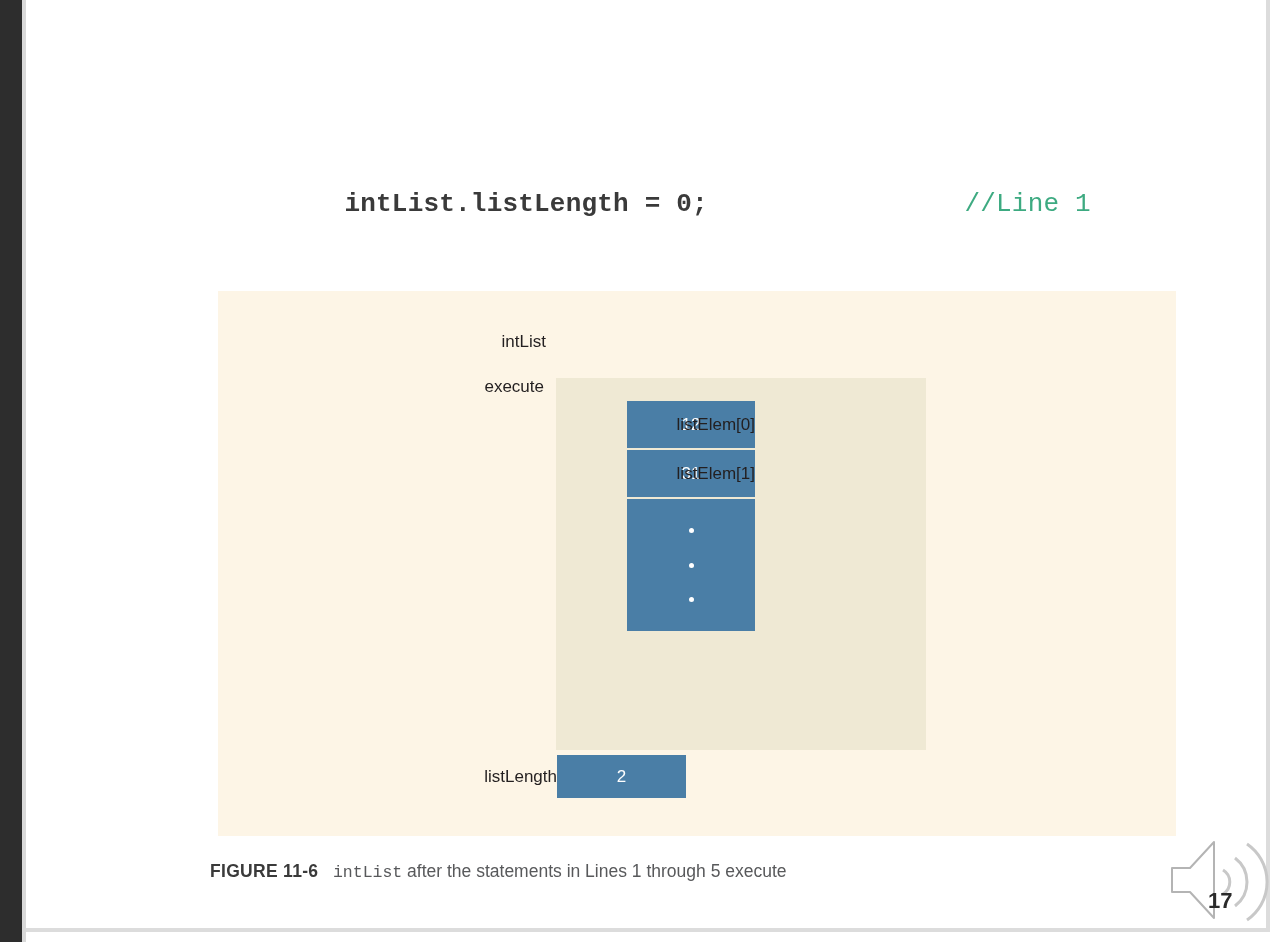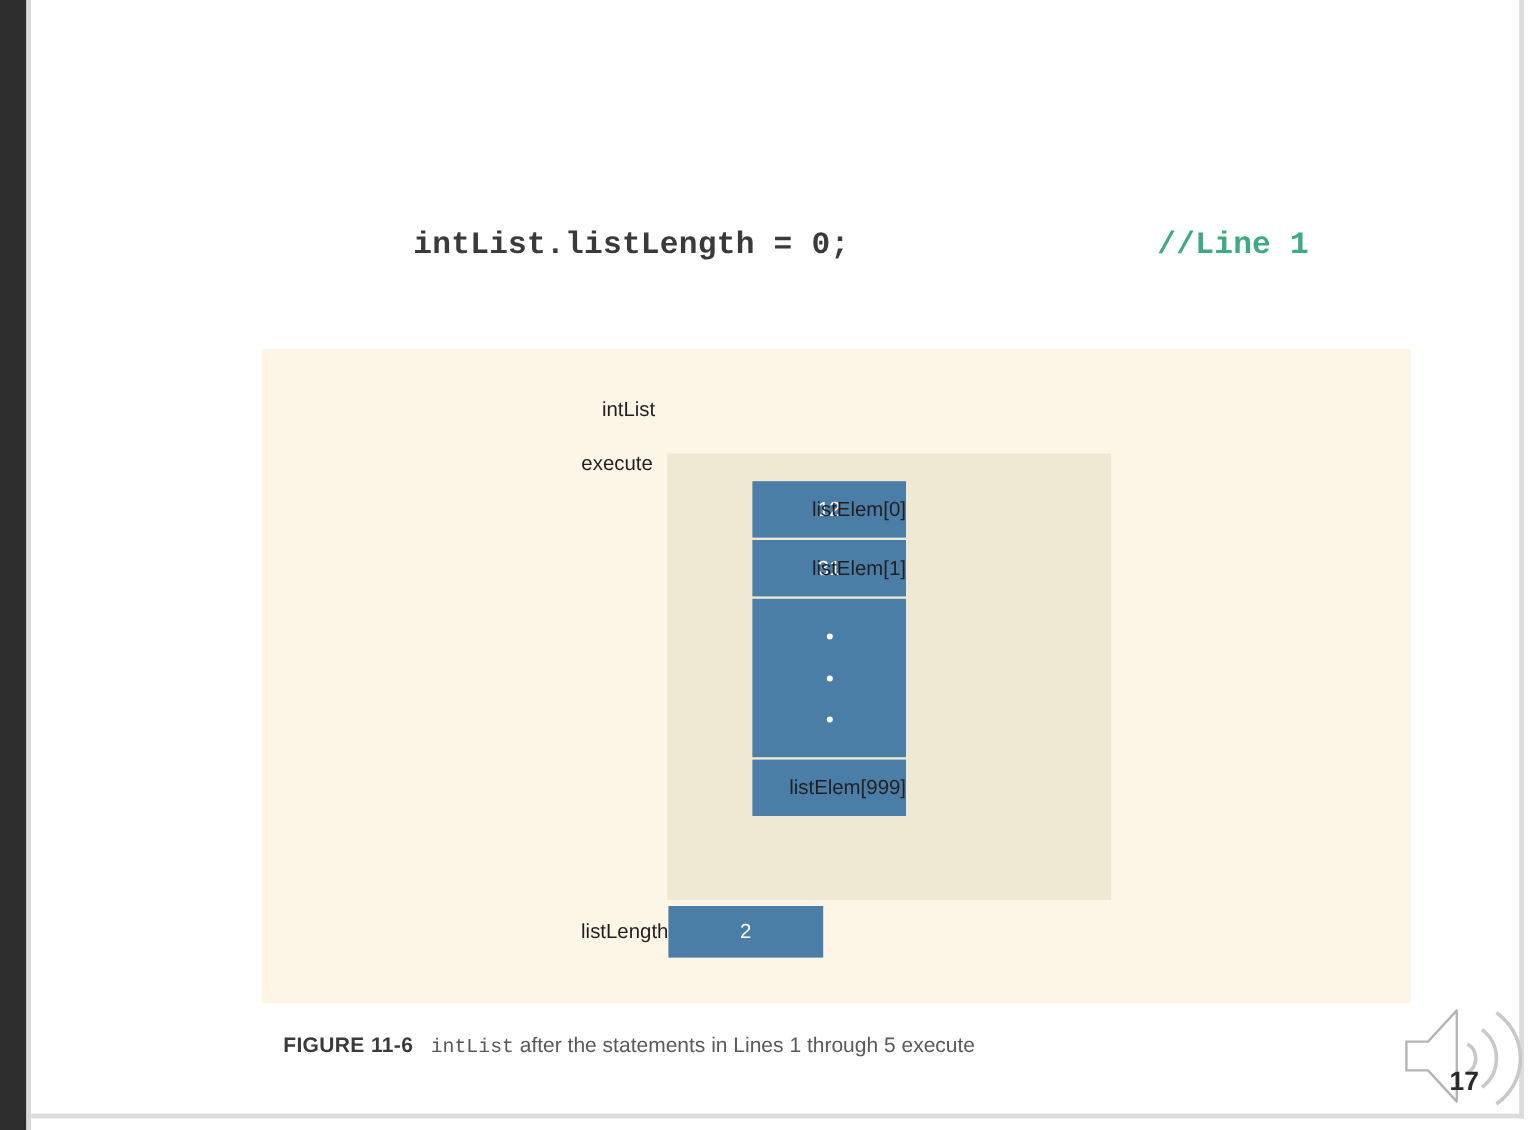--- a/index.html
+++ b/index.html
@@ -67,21 +67,21 @@
     height: 40px;
   }
   .code-stmt {
     display: inline-block;
     width: 620px;
     color: #3a3a3a;
     font-weight: 700;
   }
   .code-comment {
     color: #3daa81;
-    font-weight: 700;
+    font-weight: 400;
     margin-top: 40px;
   }
 
   
   .figure-panel {
     position: absolute;
     left: 192px;
     top: 291px;
     width: 958px;
     height: 545px;
@@ -169,21 +169,21 @@
     color: #ffffff;
     font-size: 17px;
     display: flex;
     align-items: center;
     justify-content: center;
   }
 
   
   .caption {
     position: absolute;
-    left: 210px;
+    left: 184px;
     top: 861px;
     font-size: 17.5px;
     color: #58595b;
     white-space: nowrap;
   }
   .caption .fig-label {
     font-weight: 700;
     color: #3a3a3a;
     letter-spacing: 0.3px;
   }
@@ -259,24 +259,20 @@
           <span>31</span>
         </div>
 
 
         <div class="cell h-ellipsis">
           <span class="dot"></span>
           <span class="dot"></span>
           <span class="dot"></span>
         </div>
 
-        <div class="cell h-last">
-          <span class="cell-label" style="top:14px;">listElem[999]</span>
-          <span></span>
-        </div>
 
       </div>
 
       <div class="side-label label-listlength">listLength</div>
       <div class="listlength-box">
         <span>2</span>
       </div>
 
     </div>
 

